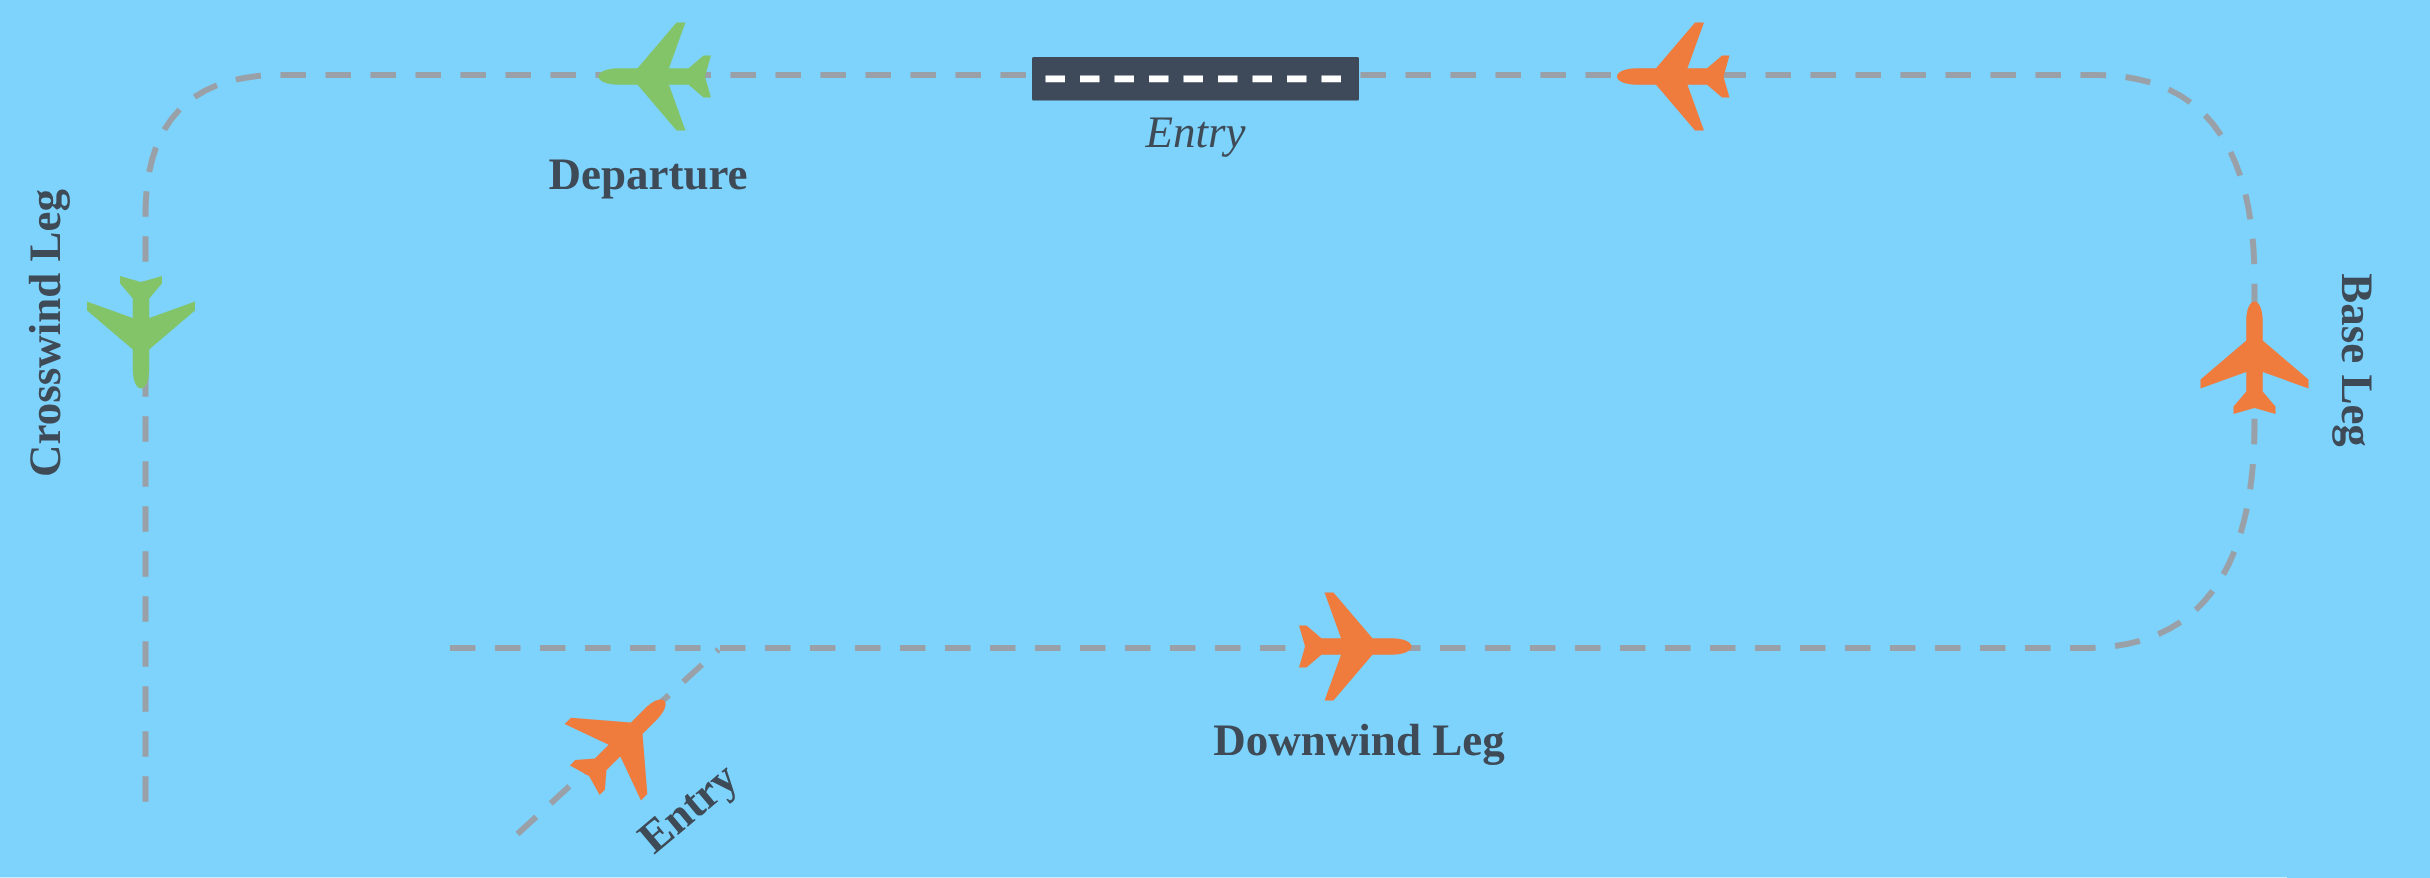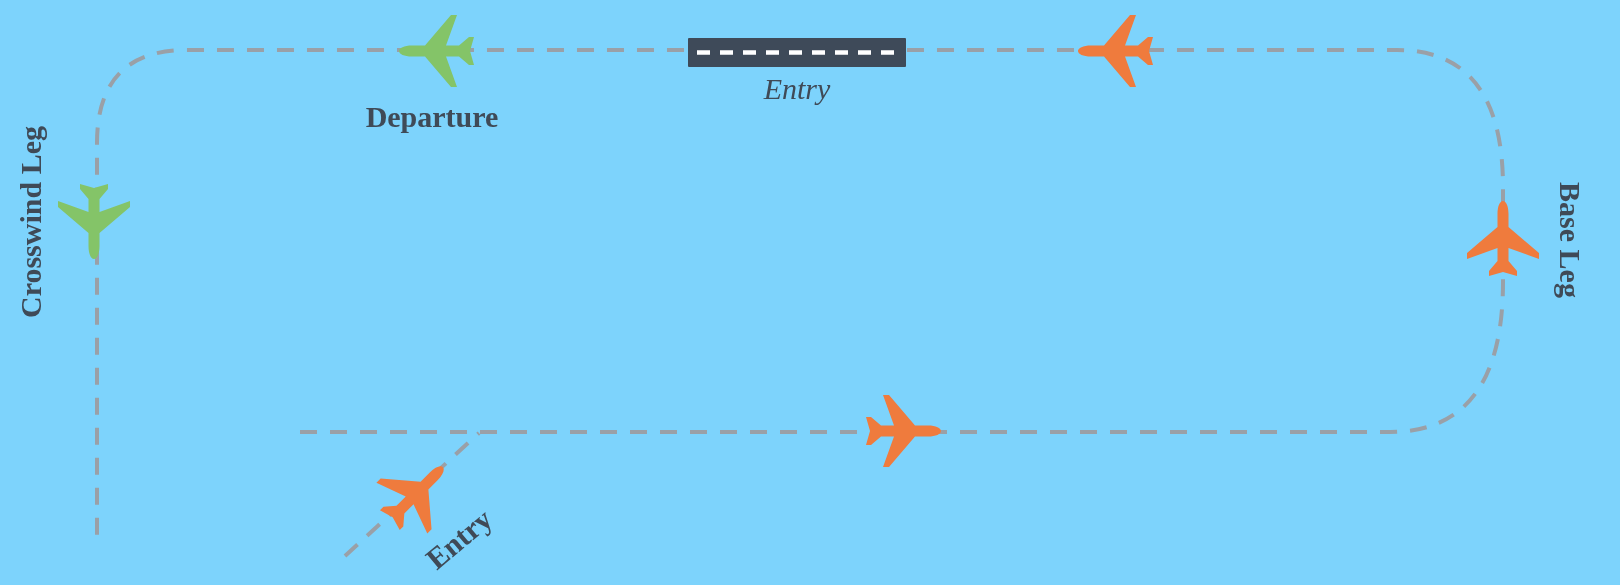--- a/index.html
+++ b/index.html
@@ -63,16 +63,17 @@
 
   <div class="leg-label" style="left:432px;top:117px;">Departure</div>
 
   <div class="leg-label rot-ccw" style="left:31px;top:222px;">Crosswind Leg</div>
 
   <div class="runway-label" style="left:797px;top:89px;">Entry</div>
 
 
   <div class="leg-label rot-cw" style="left:1570px;top:240px;">Base Leg</div>
 
+  <div class="leg-label" style="left:906px;top:494px;">Downwind Leg</div>
 
   <div class="leg-label rot-entry" style="left:459px;top:539px;">Entry</div>
 
 </div>
 
 </body></html>

